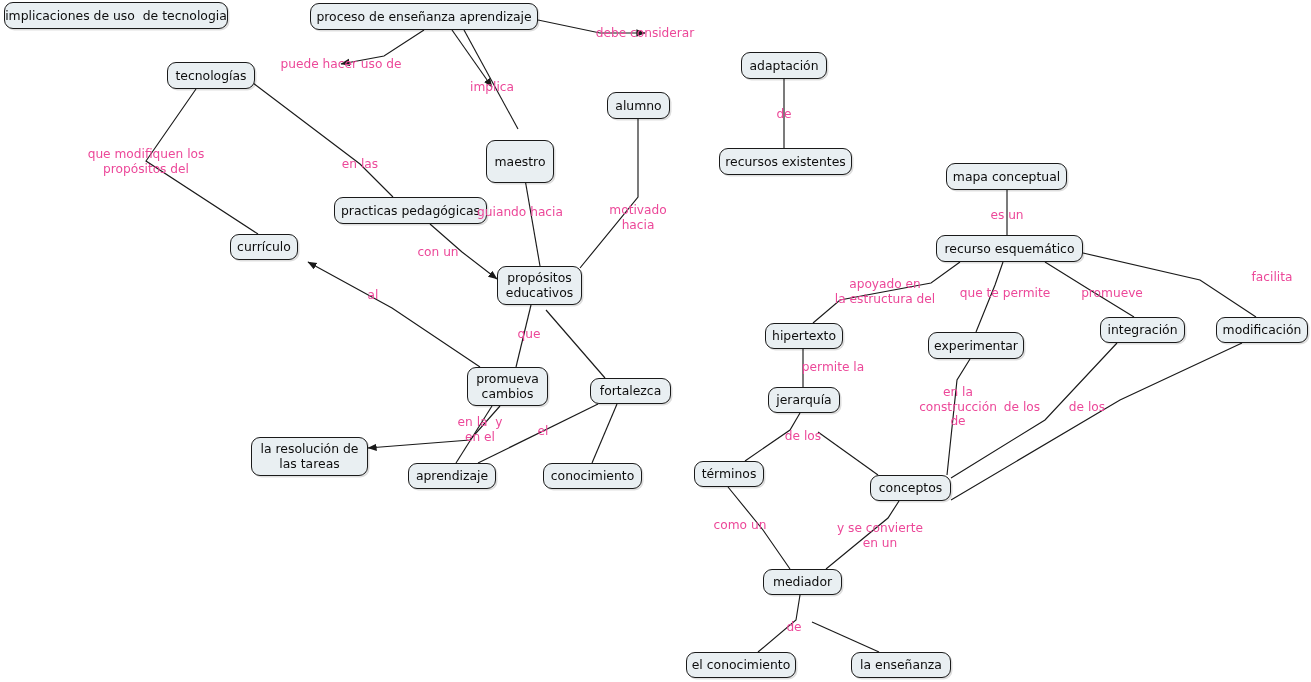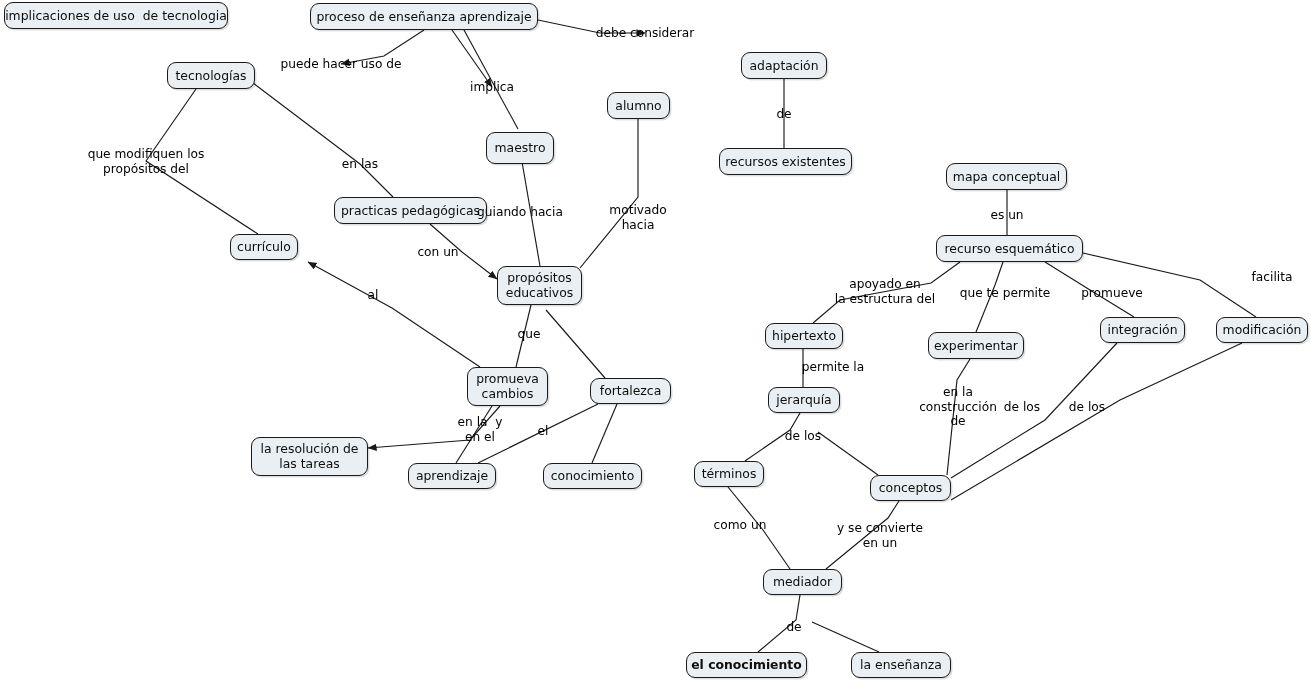--- a/index.html
+++ b/index.html
@@ -42,21 +42,21 @@
     justify-content: center;
     padding: 2px 7px;
     white-space: pre;
     box-shadow: 1.5px 1.5px 0 rgba(0,0,0,0.13);
   }
   .node.two-line {
     line-height: 14.5px;
   }
   .edge-label {
     position: absolute;
-    color: #000000;
+    color: #ec4899;
     font-size: 12.2px;
     line-height: 14.5px;
     text-align: center;
     white-space: pre;
     background: transparent;
     transform: translate(-50%, -50%);
     pointer-events: none;
   }
 </style>
 </head>
@@ -105,21 +105,21 @@
         <polyline points="812,622 879,652" fill="none" stroke="#1a1a1a" stroke-width="1.15"></polyline>
       </g>
   </svg>
 
   <div id="node-group">
       <div class="node" style="left: 4px; top: 2px; width: 224px; height: 27px;">implicaciones de uso  de tecnologia</div>
       <div class="node" style="left: 310px; top: 3px; width: 228px; height: 27px;">proceso de enseñanza aprendizaje</div>
       <div class="node" style="left: 167px; top: 62px; width: 88px; height: 27px;">tecnologías</div>
       <div class="node" style="left: 741px; top: 52px; width: 86px; height: 27px;">adaptación</div>
       <div class="node" style="left: 607px; top: 92px; width: 63px; height: 27px;">alumno</div>
-      <div class="node" style="left: 486px; top: 132px; width: 68px; height: 32px;">maestro</div>
+      <div class="node" style="left: 486px; top: 140px; width: 68px; height: 43px;">maestro</div>
       <div class="node" style="left: 719px; top: 148px; width: 133px; height: 27px;">recursos existentes</div>
       <div class="node" style="left: 946px; top: 163px; width: 121px; height: 27px;">mapa conceptual</div>
       <div class="node" style="left: 334px; top: 197px; width: 153px; height: 27px;">practicas pedagógicas</div>
       <div class="node" style="left: 936px; top: 235px; width: 147px; height: 27px;">recurso esquemático</div>
       <div class="node" style="left: 230px; top: 234px; width: 68px; height: 26px;">currículo</div>
       <div class="node two-line" style="left: 497px; top: 266px; width: 85px; height: 39px;">propósitos
 educativos</div>
       <div class="node" style="left: 765px; top: 323px; width: 78px; height: 26px;">hipertexto</div>
       <div class="node" style="left: 1216px; top: 317px; width: 92px; height: 26px;">modificación</div>
       <div class="node" style="left: 1100px; top: 317px; width: 85px; height: 26px;">integración</div>
@@ -128,21 +128,21 @@
 cambios</div>
       <div class="node" style="left: 590px; top: 378px; width: 81px; height: 26px;">fortalezca</div>
       <div class="node" style="left: 768px; top: 387px; width: 72px; height: 26px;">jerarquía</div>
       <div class="node two-line" style="left: 251px; top: 437px; width: 117px; height: 39px;">la resolución de
 las tareas</div>
       <div class="node" style="left: 694px; top: 461px; width: 70px; height: 26px;">términos</div>
       <div class="node" style="left: 408px; top: 463px; width: 88px; height: 26px;">aprendizaje</div>
       <div class="node" style="left: 543px; top: 463px; width: 99px; height: 26px;">conocimiento</div>
       <div class="node" style="left: 870px; top: 475px; width: 81px; height: 26px;">conceptos</div>
       <div class="node" style="left: 763px; top: 569px; width: 79px; height: 26px;">mediador</div>
-      <div class="node" style="left: 686px; top: 652px; width: 121px; height: 26px; font-weight: bold;">el conocimiento</div>
+      <div class="node" style="left: 686px; top: 652px; width: 110px; height: 26px;">el conocimiento</div>
       <div class="node" style="left: 851px; top: 652px; width: 100px; height: 26px;">la enseñanza</div>
     </div>
   <div id="label-group">
       <div class="edge-label" style="left: 341px; top: 64px;">puede hacer uso de</div>
       <div class="edge-label" style="left: 645px; top: 33px;">debe considerar</div>
       <div class="edge-label" style="left: 492px; top: 87px;">implica</div>
       <div class="edge-label" style="left: 784px; top: 114px;">de</div>
       <div class="edge-label" style="left: 146px; top: 161px;">que modifiquen los
 propósitos del</div>
       <div class="edge-label" style="left: 360px; top: 164px;">en las</div>

